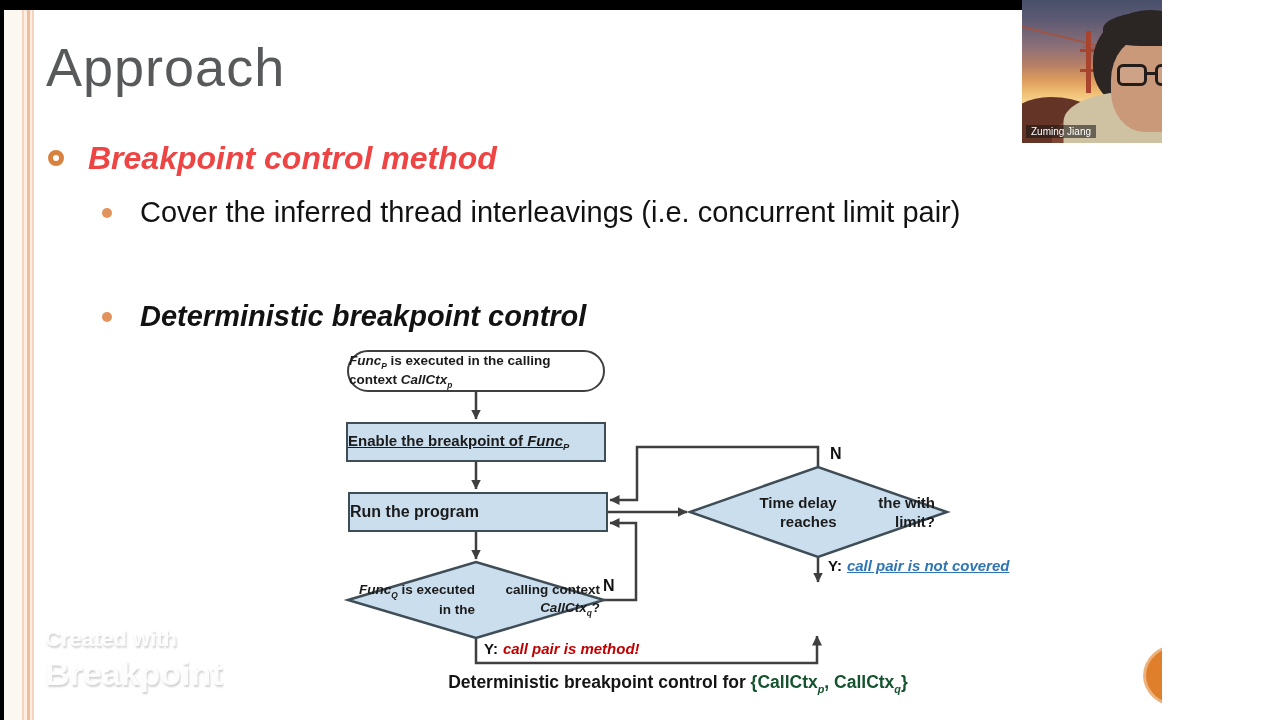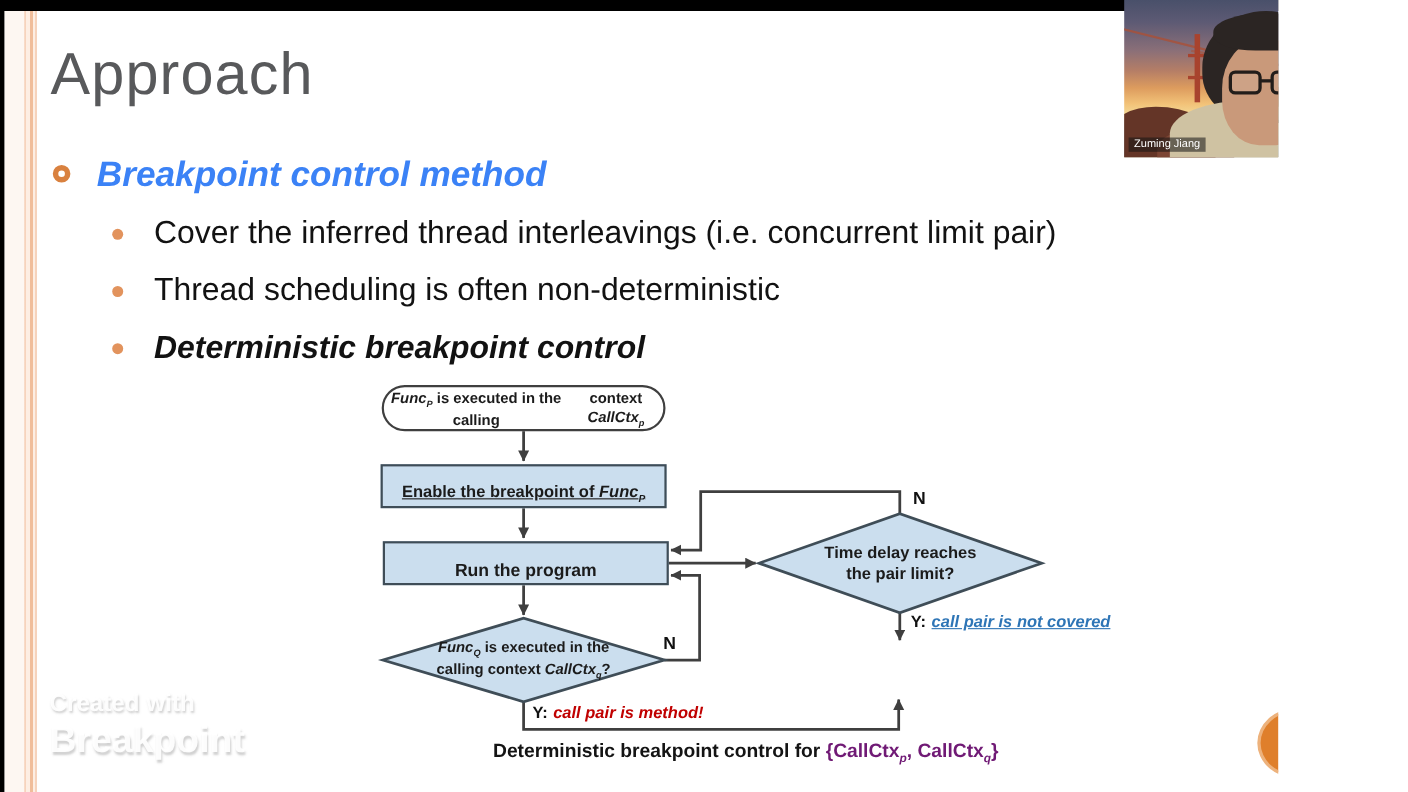--- a/index.html
+++ b/index.html
@@ -13,51 +13,51 @@
   .left-wash { position:absolute; left:4px; top:0; width:18px; height:720px; background:#fdf7f2; z-index:1; }
   .left-stripes { position:absolute; left:22px; top:0; width:14px; height:720px; z-index:1;
     background:linear-gradient(90deg,#f6d3bc 0px,#f6d3bc 2px,#fdeee3 2px,#fdeee3 5px,#f0bd9a 5px,#f0bd9a 8px,#fdeee3 8px,#fdeee3 10px,#f6d3bc 10px,#f6d3bc 12px,#ffffff 12px); }
   .right-stripes { position:absolute; left:1225px; top:0; width:55px; height:720px; z-index:1;
     background:linear-gradient(90deg,#f8dcc9 0px,#f8dcc9 7px,#ffffff 7px,#ffffff 13px,#f0bb96 13px,#f0bb96 17px,#e9a478 17px,#e9a478 21px,#f4c9a9 21px,#f4c9a9 30px,#eeb28c 30px,#eeb28c 33px,#f4c9a9 33px,#f4c9a9 55px); }
 
   
   .title { position:absolute; left:46px; top:36px; font-size:54px; font-weight:400; color:#58595b; letter-spacing:1px; z-index:4; }
   .main-bullet-row { position:absolute; left:48px; top:140px; display:flex; align-items:flex-start; z-index:4; }
   .ring-bullet { width:16px; height:16px; border:5px solid #d9813f; border-radius:50%; margin-top:10px; margin-right:24px; background:#fff; }
-  .main-bullet-text { font-size:32px; font-weight:bold; font-style:italic; color:#3b82f6; }
+  .main-bullet-text { font-size:32px; font-weight:bold; font-style:italic; color:#ef4444; }
   .sub-row { position:absolute; left:102px; display:flex; align-items:flex-start; z-index:4; }
   .dot-bullet { width:10px; height:10px; border-radius:50%; background:#e2935d; margin-top:12px; margin-right:28px; }
   .sub-text { font-size:29px; color:#121212; }
   .sub-text.bi { font-weight:bold; font-style:italic; }
 
   
   svg.connectors { position:absolute; left:0; top:0; z-index:4; pointer-events:none; }
-  .fc-node { position:absolute; display:flex; flex-direction:row; align-items:flex-end; justify-content:center;
+  .fc-node { position:absolute; display:flex; flex-direction:column; align-items:flex-start; justify-content:center;
     text-align:center; color:#1b1b1b; font-weight:bold; z-index:5; line-height:1.28; }
   .fc-node .it, .fc-text .it { font-style:italic; }
   .fc-node sub, .fc-text sub, .caption sub { font-size:0.62em; font-style:italic; }
   .stadium-start { left:347px; top:350px; width:258px; height:42px; background:#ffffff; border:2.5px solid #3f3f3f; border-radius:21px; font-size:13.5px; }
   .rect-enable { left:346px; top:422px; width:260px; height:40px; background:#cbdeee; border:2.5px solid #3f4d57; font-size:15px;text-decoration:underline; }
   .rect-run { left:348px; top:492px; width:260px; height:40px; background:#cbdeee; border:2.5px solid #3f4d57; font-size:16px; }
   .stadium-end { left:690px; top:585px; width:256px; height:46px; background:#d9d9d9; border:2.5px solid #3f3f3f; border-radius:23px; font-size:15px; }
-  .fc-text { position:absolute; display:flex; flex-direction:column; align-items:center; justify-content:center;
+  .fc-text { position:absolute; display:flex; flex-direction:row; align-items:center; justify-content:center;
     text-align:right; color:#1b1b1b; font-weight:bold; z-index:5; line-height:1.3; }
   .diamond1-text { left:352px; top:574px; width:248px; height:52px; font-size:13.5px; }
   .diamond2-text { left:702px; top:488px; width:233px; height:48px; font-size:15px; }
   .n-label { position:absolute; font-size:16px; font-weight:bold; color:#111; z-index:6; }
   .n1 { left:603px; top:577px; }
   .n2 { left:830px; top:445px; }
   .y-label { position:absolute; font-size:15px; font-weight:bold; z-index:6; white-space:nowrap; }
   .y-label .y { color:#111; margin-right:5px; }
   .y-not { left:828px; top:557px; }
   .y-not .txt { color:#2e75b6; font-style:italic;text-decoration:underline; }
   .y-cov { left:484px; top:640px; }
   .y-cov .txt { color:#c00000; font-style:italic; }
   .caption { position:absolute; left:330px; top:672px; width:696px; text-align:center; font-size:17.5px; font-weight:bold; color:#141414; z-index:6; }
-  .caption .red { color:#701a75; }
+  .caption .red { color:#14532d; }
 
   
   .webcam { position:absolute; left:1022px; top:0; width:258px; height:143px; overflow:hidden; z-index:10;
     background:linear-gradient(180deg,#49506a 0%,#5d5a74 14%,#8a6f78 32%,#b57e66 45%,#dd9c5e 56%,#f2c278 66%,#f3d692 72%,#cdbd96 76%); }
   .sea { position:absolute; left:0; top:76%; width:100%; height:24%;
     background:linear-gradient(180deg,#b3b4a9 0%,#8ba0ab 35%,#70889a 70%,#5d7589 100%); }
   .sea-glow { position:absolute; left:55%; top:70%; width:45%; height:22%; background:radial-gradient(ellipse at center,rgba(236,228,203,0.75),rgba(236,228,203,0) 70%); }
   .bridge-deck { position:absolute; right:0; top:72%; width:78px; height:3px; background:#9c4630; transform:rotate(4deg); }
   .bridge-tower-r { position:absolute; right:62px; top:56%; width:4px; height:26px; background:#a8432e; }
   .bridge-tower-l { position:absolute; left:64px; top:22%; width:5px; height:62px; background:#a8432e; }
@@ -102,24 +102,20 @@
 
   <div class="main-bullet-row">
     <div class="ring-bullet"></div>
     <div class="main-bullet-text">Breakpoint control method</div>
   </div>
 
   <div class="sub-row" style="top:196px;">
     <div class="dot-bullet"></div>
     <div class="sub-text">Cover the inferred thread interleavings (i.e. concurrent limit pair)</div>
   </div>
-  <div class="sub-row" style="top:248px;">
-    <div class="dot-bullet"></div>
-    <div class="sub-text">Thread scheduling is often non-deterministic</div>
-  </div>
   <div class="sub-row" style="top:300px;">
     <div class="dot-bullet"></div>
     <div class="sub-text bi">Deterministic breakpoint control</div>
   </div>
 
   <svg class="connectors" width="1280" height="720" viewBox="0 0 1280 720">
     <defs>
       <marker id="arr" markerUnits="userSpaceOnUse" markerWidth="11" markerHeight="11" refX="9.5" refY="5" orient="auto">
         <path d="M0,0 L10,5 L0,10 Z" fill="#3f3f3f"></path>
       </marker>
@@ -151,21 +147,21 @@
     <div>Run the program</div>
   </div>
 
   <div class="fc-text diamond1-text">
     <div><span class="it">Func</span><sub>Q</sub><span> is executed in the</span></div>
     <div><span>calling context </span><span class="it">CallCtx</span><sub>q</sub><span>?</span></div>
   </div>
 
   <div class="fc-text diamond2-text">
     <div>Time delay reaches</div>
-    <div>the pair limit?</div>
+    <div>the with limit?</div>
   </div>
 
 
   <div class="n-label n1">N</div>
   <div class="n-label n2">N</div>
   <div class="y-label y-not">
     <span class="y">Y:</span><span class="txt">call pair is not covered</span>
   </div>
   <div class="y-label y-cov">
     <span class="y">Y:</span><span class="txt">call pair is method!</span>

